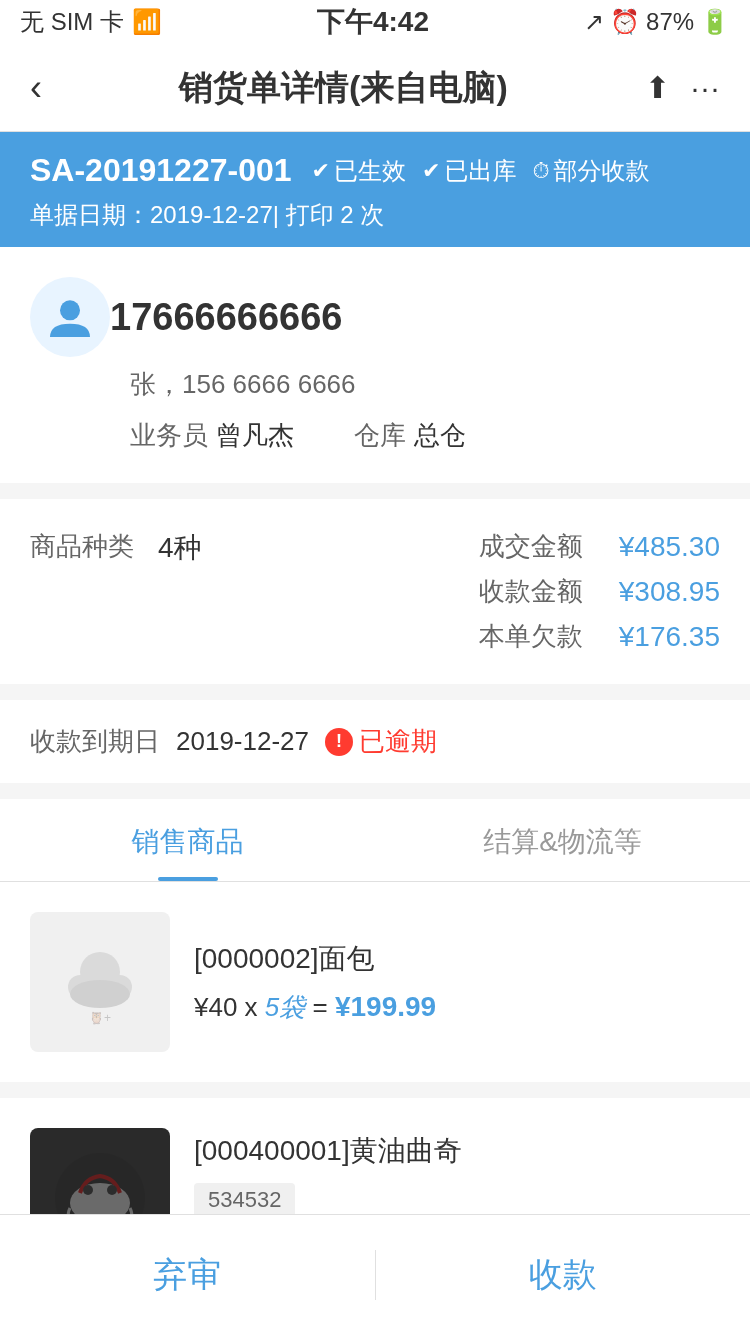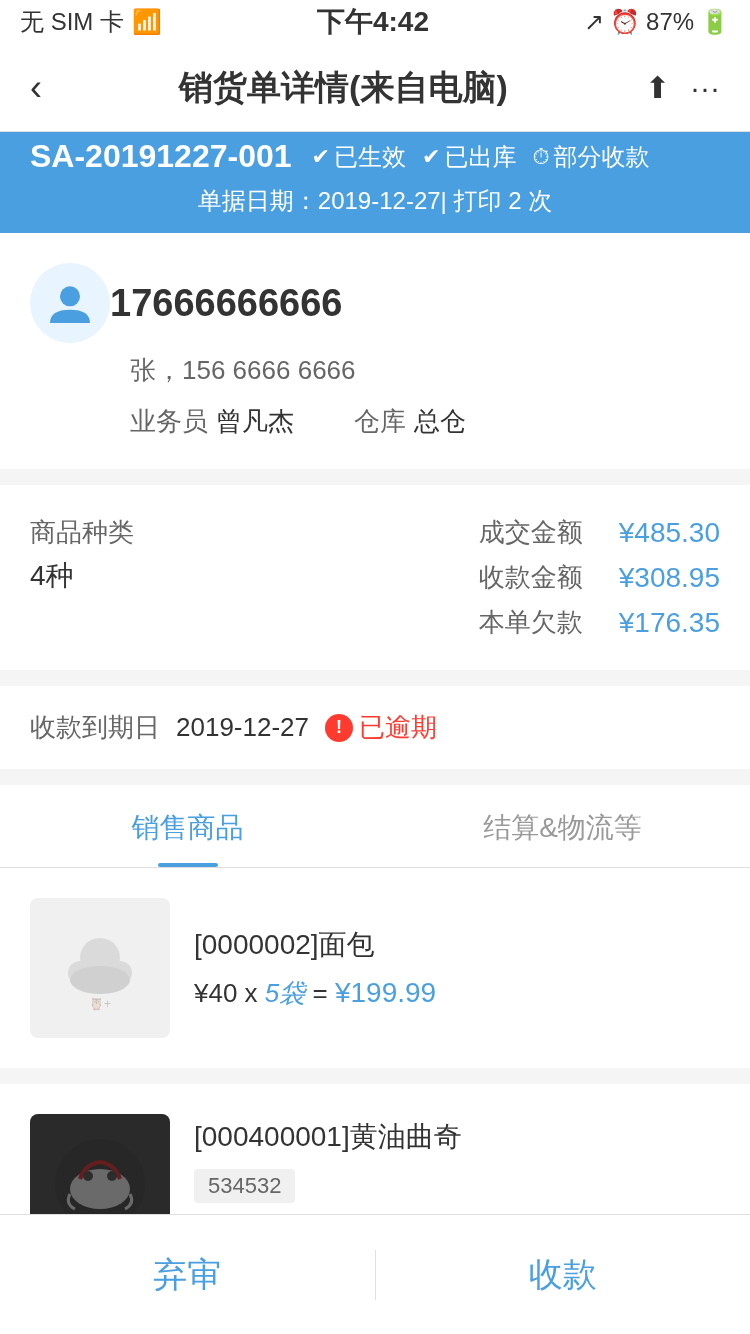--- a/index.html
+++ b/index.html
@@ -55,22 +55,21 @@
     }
     .nav-icon {
       font-size: 30px;
       color: #333;
       cursor: pointer;
     }
 
     
     .order-header {
       background: #4A9FE0;
-      padding: 6px 30px 16px;
-      text-align: center;
+      padding: 20px 30px 16px;
     }
     .order-number-row {
       display: flex;
       align-items: center;
       gap: 20px;
       margin-bottom: 10px;
     }
     .order-number {
       font-size: 32px;
       font-weight: 700;
@@ -141,22 +140,22 @@
     .summary-section {
       background: #fff;
       padding: 30px;
       margin-bottom: 16px;
       display: flex;
       align-items: flex-start;
       justify-content: space-between;
     }
     .summary-left {
       display: flex;
-      flex-direction: column;
-      gap: 7px;
+      flex-direction: row;
+      gap: 24px;
     }
     .summary-label { font-size: 26px; color: #666; }
     .summary-count { font-size: 28px; color: #333; font-weight: 500; }
     .summary-right {
       display: flex;
       flex-direction: column;
       gap: 10px;
       align-items: flex-end;
     }
     .summary-row {
@@ -281,21 +280,21 @@
       font-size: 22px;
       padding: 4px 14px;
       border-radius: 4px;
       margin-bottom: 12px;
     }
     .product-price-row {
       font-size: 26px;
       color: #333;
     }
     .price-blue { color: #4A9FE0; font-style: italic; }
-    .price-total { color: #4A9FE0; font-weight: 400; font-size: 28px; text-align: center; }
+    .price-total { color: #4A9FE0; font-weight: 700; font-size: 28px; text-align: center; }
 
     
     .bottom-bar {
       position: fixed;
       bottom: 0;
       left: 0;
       width: 750px;
       height: 120px;
       background: #fff;
       border-top: 1px solid #e0e0e0;

